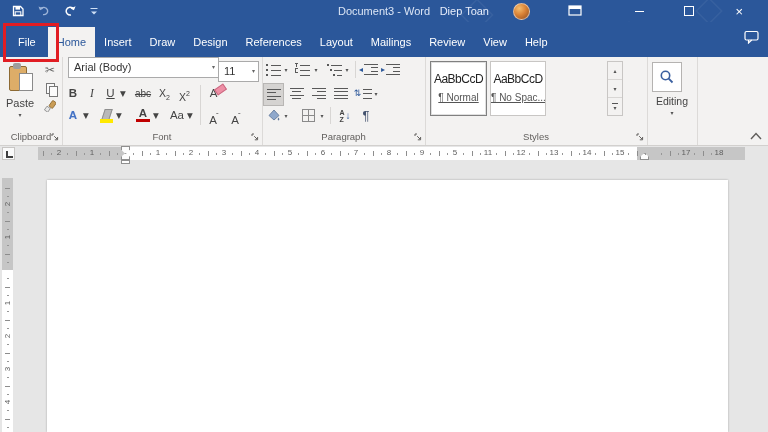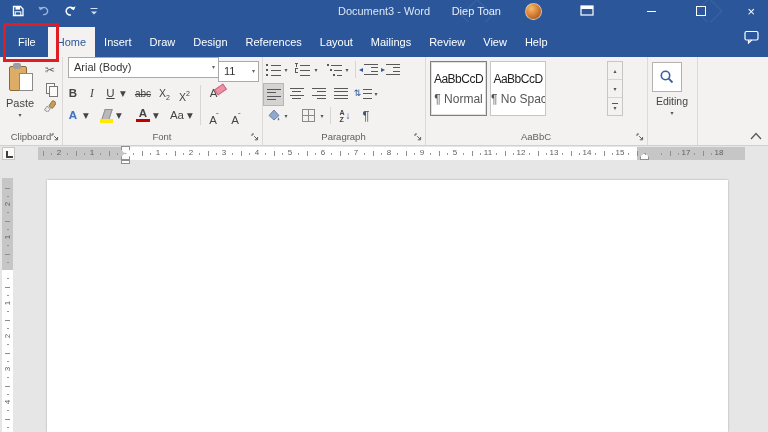--- a/index.html
+++ b/index.html
@@ -8,21 +8,21 @@
        -webkit-font-smoothing:antialiased;}
   
   .titlebar{position:absolute;left:0;top:0;width:768px;height:22px;background:#2b579a;}
   .tabrow{position:absolute;left:0;top:22px;width:768px;height:35px;background:#2b579a;
           display:flex;align-items:flex-end;}
   .deco{position:absolute;left:0;top:0;pointer-events:none;}
   .qat{position:absolute;left:12px;top:0;height:22px;display:flex;align-items:center;gap:13px;}
   .qat .ic{display:flex;align-items:center;}
   .win-title{position:absolute;left:0;top:0;width:768px;height:22px;text-align:center;
              line-height:22px;font-size:11px;color:#dbe5f5;}
-  .tb-right{position:absolute;right:0;top:0;height:22px;display:flex;align-items:center;gap:16px;}
+  .tb-right{position:absolute;right:12px;top:0;height:22px;display:flex;align-items:center;gap:16px;}
   .user-name{font-size:11px;color:#e8eefb;margin-right:8px;}
   .avatar{width:15px;height:15px;border-radius:50%;margin-right:22px;
           background:radial-gradient(circle at 35% 30%,#f4bd6d 0%,#d98236 45%,#8a4a1d 100%);
           border:1px solid rgba(255,255,255,.5);}
   .rdo{margin-right:24px;display:flex;}
   .win-btn{width:34px;height:22px;display:flex;align-items:center;justify-content:center;}
   .min-glyph{width:9px;height:1px;background:#fff;}
   .restore-glyph{width:8px;height:8px;border:1px solid #fff;}
   .close-glyph{color:#fff;font-size:13px;line-height:13px;}
   
@@ -153,21 +153,21 @@
   .sort-ic{display:flex;align-items:center;gap:1px;}
   .sort-letters{display:flex;flex-direction:column;font-size:7px;line-height:7px;color:#444;font-weight:bold;}
   .sort-arrow{color:#2b579a;font-size:10px;}
   .pilcrow{font-size:13px;color:#44536f;}
   
   .style-card{position:absolute;top:4px;height:55px;background:#fff;border:1px solid #c8c6c4;
               text-align:center;box-sizing:border-box;}
   .style-card.selected{border:1.5px solid #808080;box-shadow:0 0 0 1px #e0e0e0 inset;}
   .st-preview{margin-top:10px;font-size:12px;color:#222;letter-spacing:-0.5px;white-space:nowrap;}
   .st-preview.heading{font-family:"Liberation Serif",serif;color:#2e74b5;font-size:14px;letter-spacing:0;}
-  .st-name{margin-top:6px;font-size:12px;color:#555;white-space:nowrap;overflow:hidden;}
+  .st-name{margin-top:6px;font-size:10px;color:#555;white-space:nowrap;overflow:hidden;text-decoration:underline;}
   .st-scroll{position:absolute;top:4px;width:16px;height:55px;border:1px solid #c8c6c4;
              box-sizing:border-box;background:#f3f2f1;display:flex;flex-direction:column;}
   .st-scroll div{flex:1;display:flex;align-items:center;justify-content:center;
                  font-size:6px;color:#555;border-bottom:1px solid #d8d6d4;}
   .st-scroll div:last-child{border-bottom:none;flex-direction:column;line-height:4px;}
   .more-bar{width:6px;height:1px;background:#555;margin-bottom:1.5px;}
   
   .search-box{position:absolute;left:5px;top:5px;width:28px;height:28px;background:#fff;
               border:1px solid #b5b3b1;display:flex;align-items:center;justify-content:center;}
   .edit-lbl{position:absolute;left:0;right:0;top:38px;text-align:center;font-size:10.5px;color:#444;}
@@ -442,21 +442,21 @@
       </div>
       <div class="style-card" style="left:65px;width:56px;">
         <div class="st-preview">AaBbCcD</div>
         <div class="st-name">¶ No Spac...</div>
       </div>
       <div class="st-scroll" style="left:182px;">
         <div>▴</div>
         <div>▾</div>
         <div><i class="more-bar"></i>▾</div>
       </div>
-      <span class="glabel">AaBbC</span>
+      <span class="glabel">Styles</span>
       <span class="launcher">
         <svg width="8" height="8">
             <path d="M1 3 V1 h2 M3.2 3.2 l3 3 M6.6 4 v2.8 h-2.8" fill="none" stroke="#605e5c" stroke-width="1"></path>
           </svg>
       </span>
     </div>
 
     <div class="rgroup" style="left:647px;width:50px;">
       <div class="search-box">
         <svg width="16" height="16">

